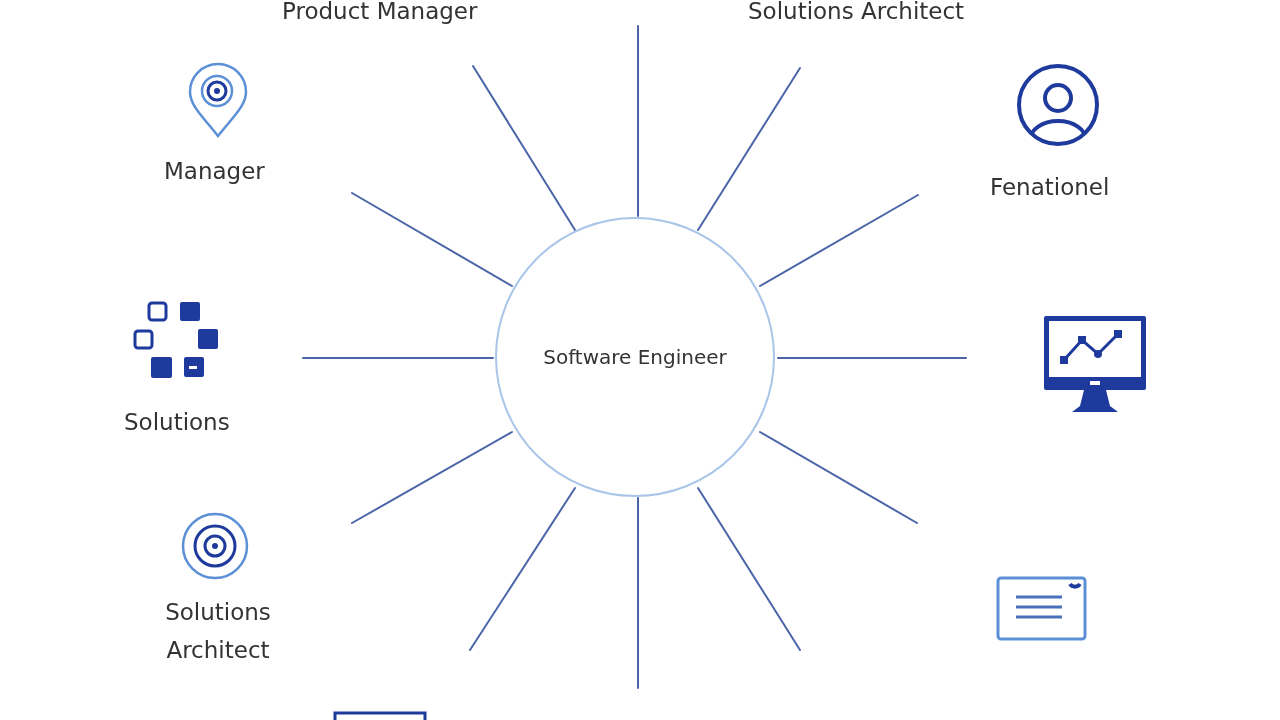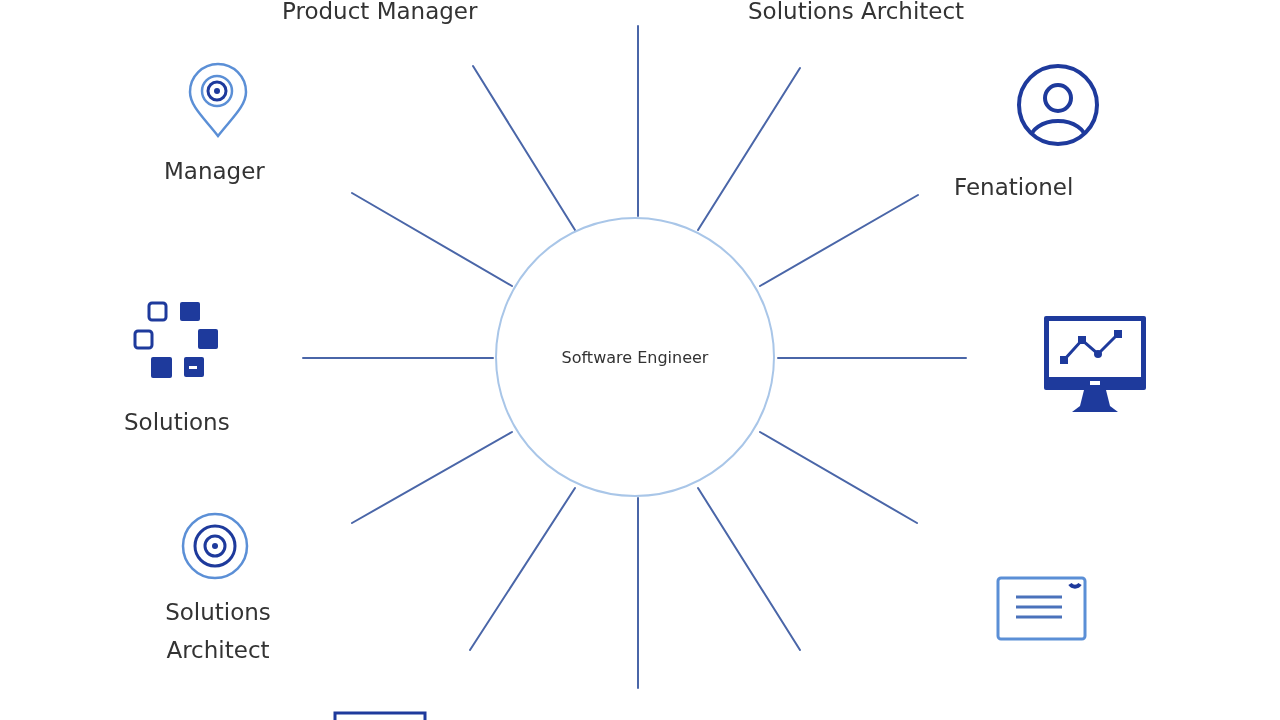--- a/index.html
+++ b/index.html
@@ -3,21 +3,21 @@
 <meta charset="utf-8">
 <style>
   html, body { margin:0; padding:0; }
   body { width:1280px; height:720px; overflow:hidden; background:#ffffff; position:relative;
          font-family:"DejaVu Sans", sans-serif; color:#2e2e2e; }
   svg.lines { position:absolute; left:0; top:0; }
   .label { position:absolute; font-size:23px; color:#333333; white-space:nowrap; text-align:center; line-height:38px; }
   .hub { position:absolute; left:495px; top:217px; width:280px; height:280px; border-radius:50%;
          border:2px solid #a9c6e8; background:#fff; box-sizing:border-box;
          display:flex; align-items:center; justify-content:center; }
-  .hub span { font-size:16px; color:#333; }
+  .hub span { font-size:20px; color:#333; }
   .icon { position:absolute; }
 </style>
 </head>
 <body>
 
 <svg class="lines" width="1280" height="720">
   <g stroke="#4a66a8" stroke-width="2" stroke-linecap="round">
     <line x1="638" y1="26" x2="638" y2="216"></line>
     <line x1="638" y1="498" x2="638" y2="688"></line>
     <line x1="303" y1="358" x2="493" y2="358"></line>
@@ -79,21 +79,21 @@
         <clipPath id="c">
           <circle cx="43" cy="43" r="39"></circle>
         </clipPath>
       </defs>
     <circle cx="43" cy="43" r="39" fill="none" stroke="#1e3a9c" stroke-width="4"></circle>
     <circle cx="43" cy="36" r="13" fill="none" stroke="#1e3a9c" stroke-width="4"></circle>
     <g clip-path="url(#c)">
       <ellipse cx="43" cy="78" rx="28" ry="19" fill="none" stroke="#1e3a9c" stroke-width="4"></ellipse>
     </g>
   </svg>
-  <div class="label" style="left:954px; top:168px;text-align:center;">Fenationel</div>
+  <div class="label" style="left:990px; top:168px;text-align:center;">Fenationel</div>
 </div>
 
 <svg class="icon" style="left:1042px; top:314px;" width="106" height="100" viewBox="0 0 106 100">
   <rect x="2" y="2" width="102" height="74" rx="2" fill="#1e3a9c"></rect>
   <rect x="7" y="7" width="92" height="56" fill="#ffffff"></rect>
   <rect x="48" y="67" width="10" height="4" fill="#ffffff"></rect>
   <path d="M42 76 L64 76 L68 92 L76 98 L30 98 L38 92 Z" fill="#1e3a9c"></path>
   <polyline points="22,46 40,26 56,40 76,20" fill="none" stroke="#1e3a9c" stroke-width="3"></polyline>
   <g fill="#1e3a9c">
     <rect x="18" y="42" width="8" height="8"></rect>

